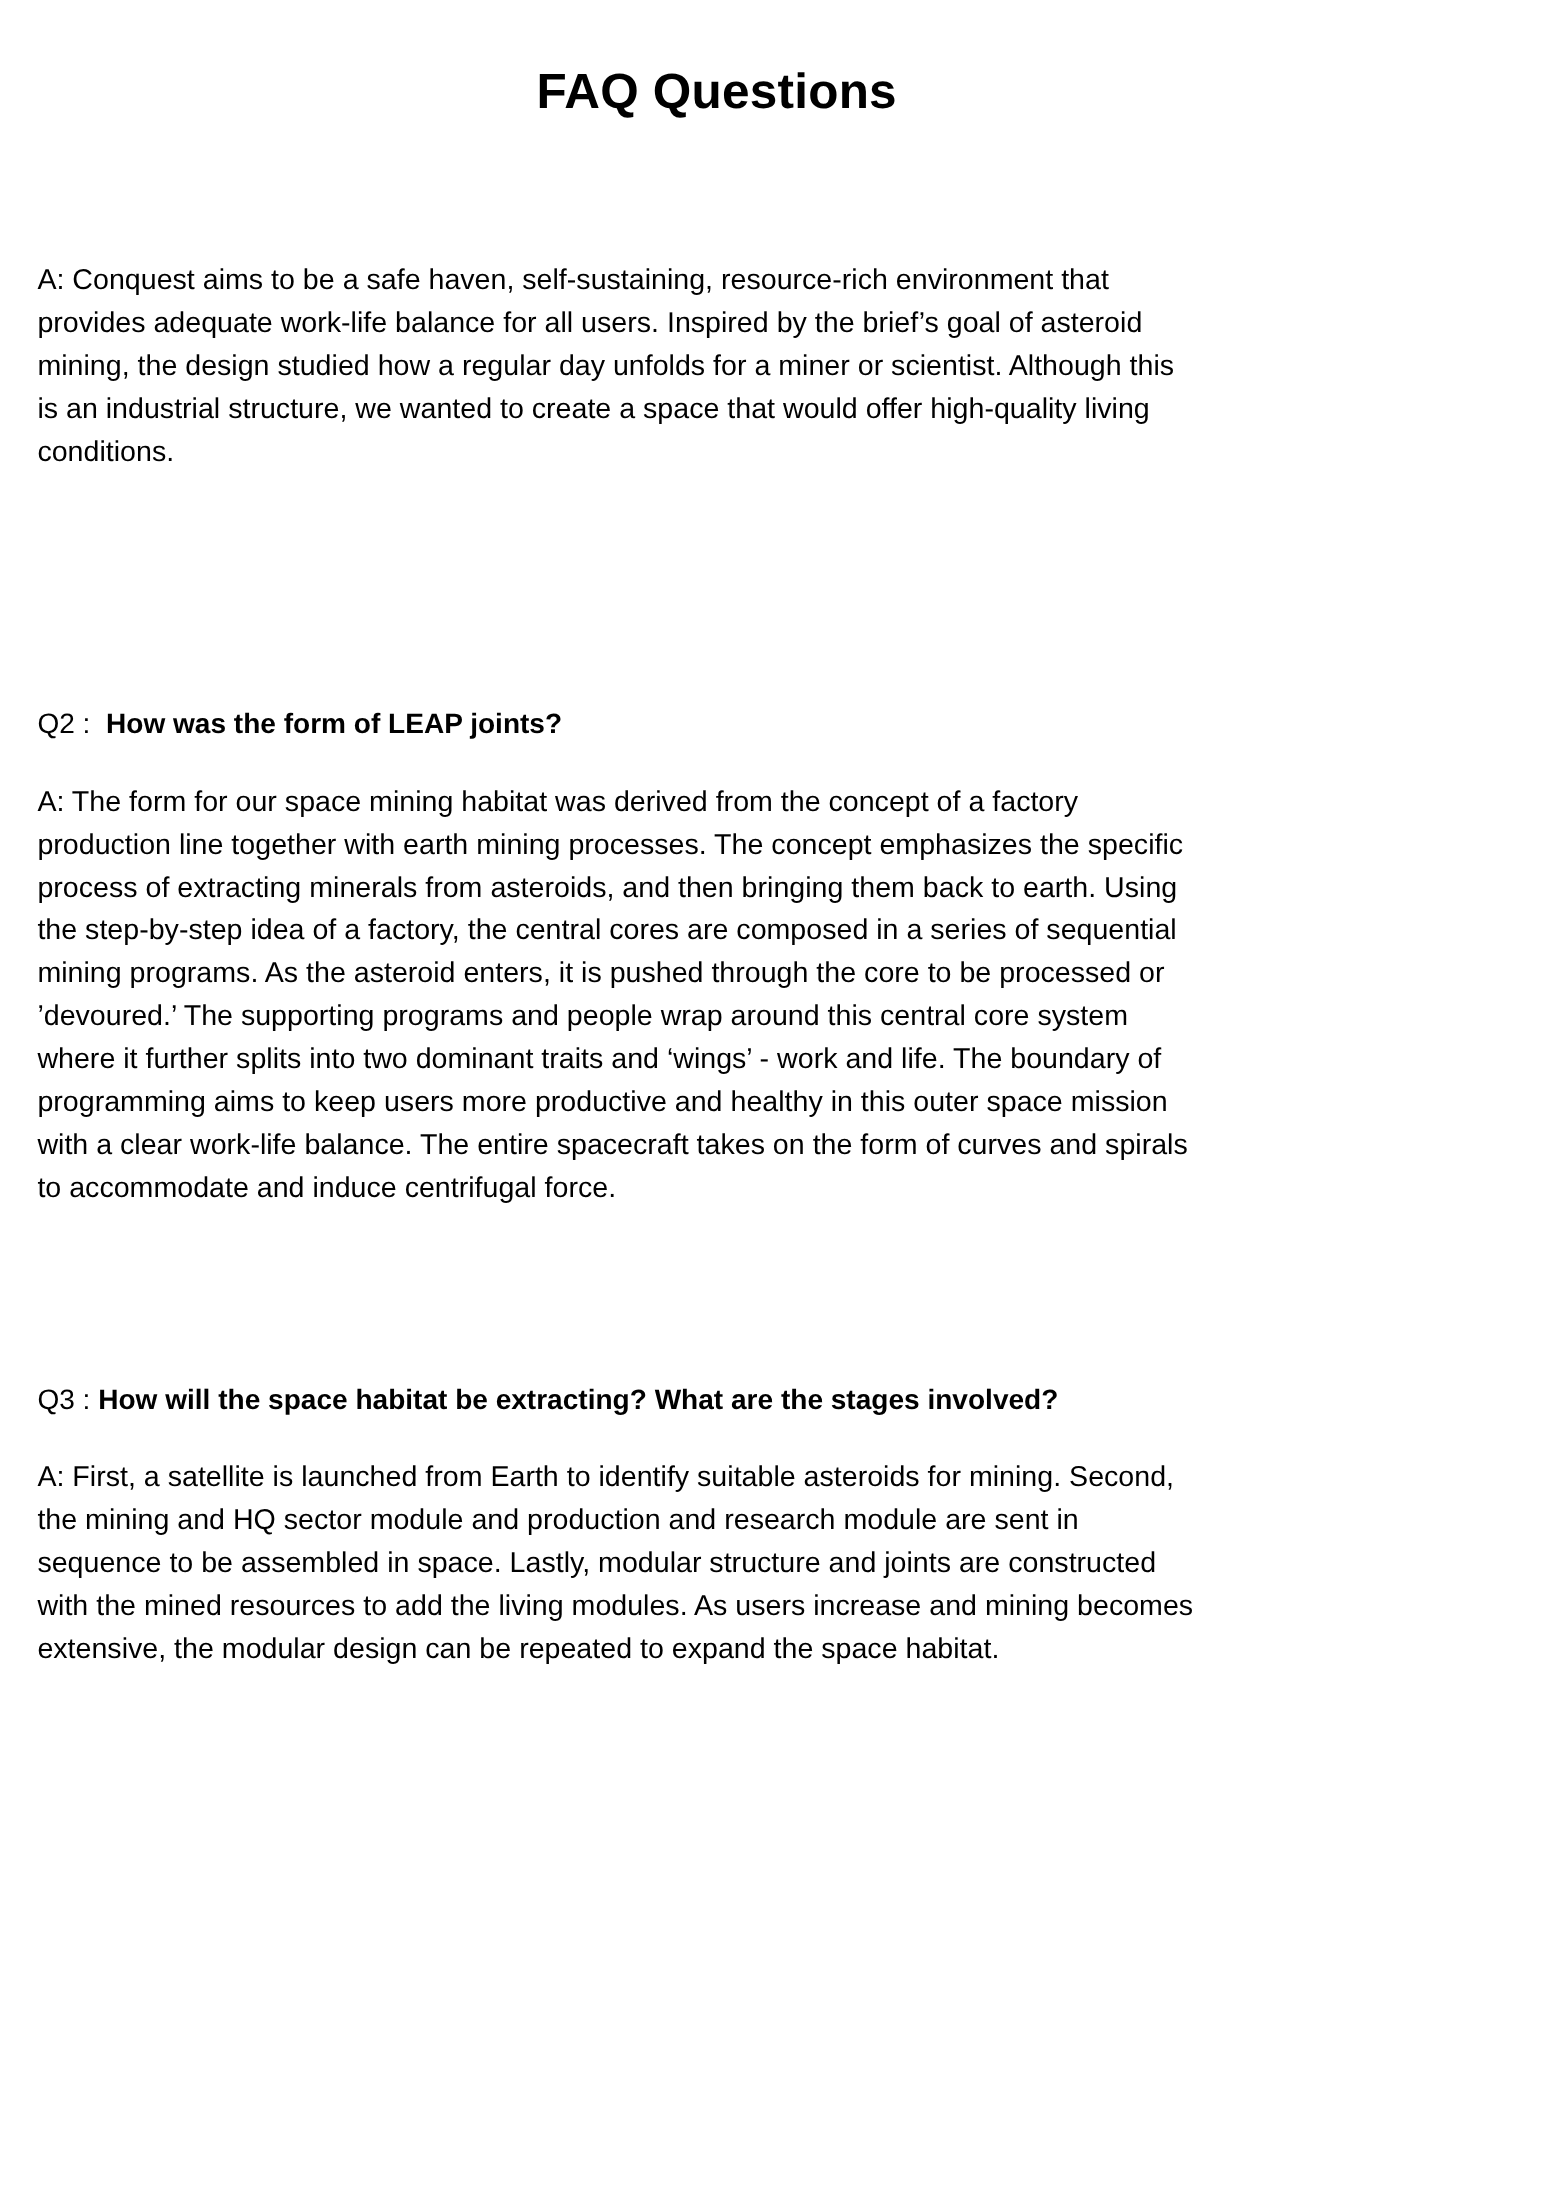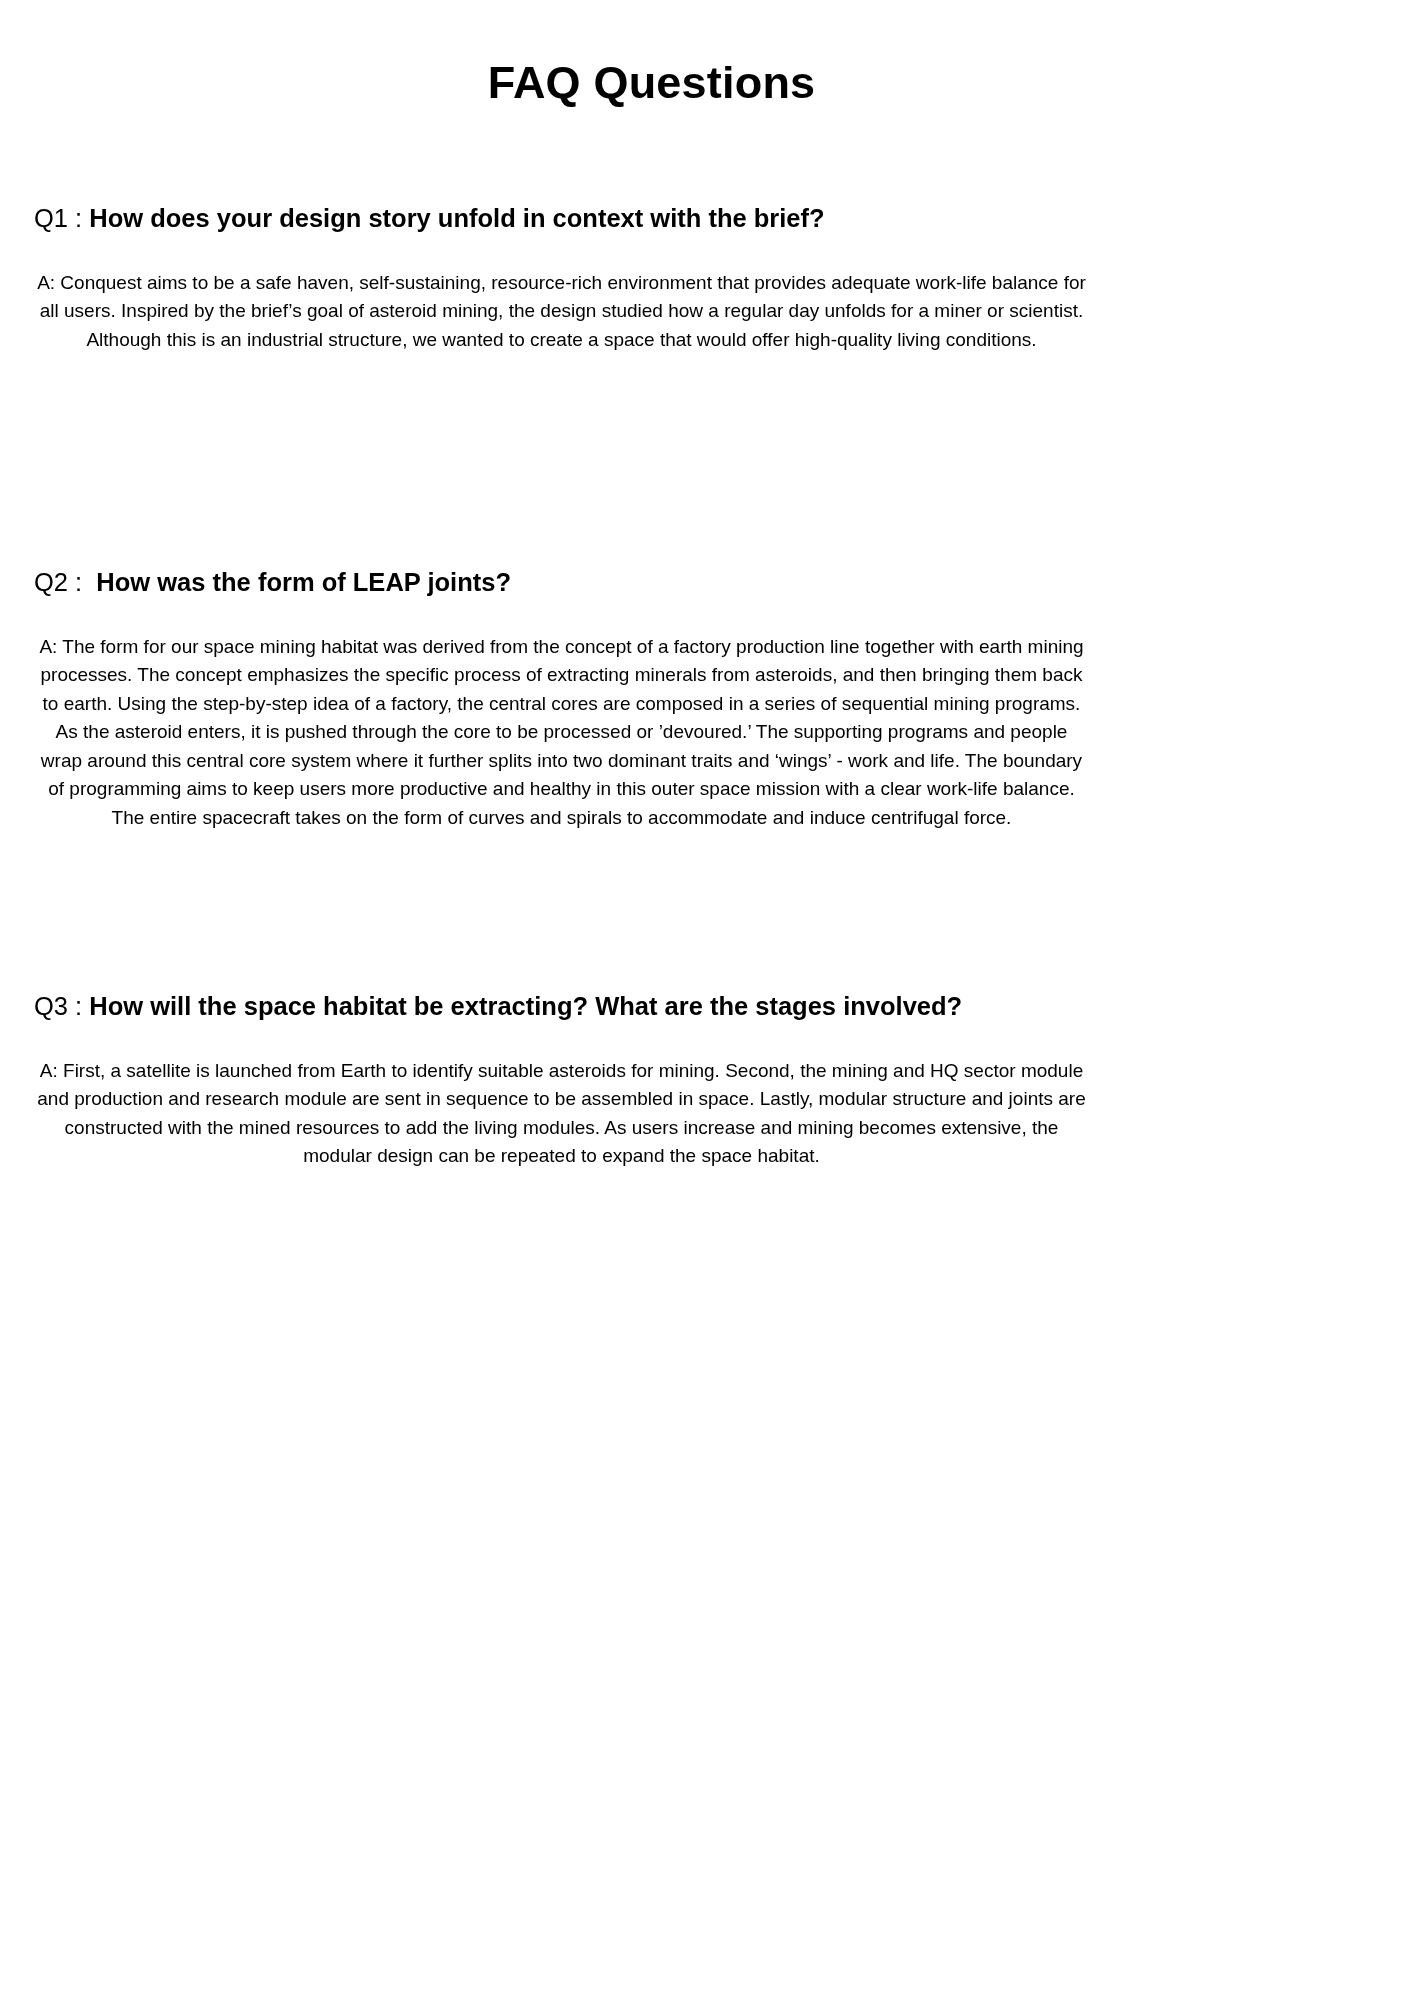--- a/index.html
+++ b/index.html
@@ -43,25 +43,25 @@
     margin: 0;
     white-space: pre-wrap;
   }
   .q-label {
     font-weight: normal;
   }
   .q-text {
     font-weight: bold;
   }
   .a-para {
-    font-size: 19px;
+    font-size: 26px;
     line-height: 1.50;
     margin: 0;
     max-width: 1055px;
-    text-align: center;
+    text-align: left;
     white-space: pre-wrap;
   }
   
   .gap-q1-top { height: 92px; }
   .gap-q-to-a { height: 33px; }
   .gap-a1-to-q2 { height: 212px; }
   .gap-a2-to-q3 { height: 158px; }
   .spacer-bottom { height: 400px; }
 </style>
 </head>
@@ -69,21 +69,20 @@
 
 <div class="page">
 
   <h1 class="doc-title">FAQ Questions</h1>
 
   <div class="content">
 
     <div class="gap-q1-top"></div>
 
     <div class="qa-block">
-      <p class="q-line"><span class="q-label">Q1 : </span><span class="q-text">How does your design story unfold in context with the brief?</span></p>
       <div class="gap-q-to-a"></div>
       <p class="a-para">A: Conquest aims to be a safe haven, self-sustaining, resource-rich environment that provides adequate work-life balance for all users. Inspired by the brief’s goal of asteroid mining, the design studied how a regular day unfolds for a miner or scientist. Although this is an industrial structure, we wanted to create a space that would offer high-quality living conditions.</p>
     </div>
 
     <div class="gap-a1-to-q2"></div>
 
     <div class="qa-block">
       <p class="q-line"><span class="q-label">Q2 :  </span><span class="q-text">How was the form of LEAP joints?</span></p>
       <div class="gap-q-to-a"></div>
       <p class="a-para">A: The form for our space mining habitat was derived from the concept of a factory production line together with earth mining processes. The concept emphasizes the specific process of extracting minerals from asteroids, and then bringing them back to earth. Using the step-by-step idea of a factory, the central cores are composed in a series of sequential mining programs. As the asteroid enters, it is pushed through the core to be processed or ’devoured.’ The supporting programs and people wrap around this central core system where it further splits into two dominant traits and ‘wings’ - work and life. The boundary of programming aims to keep users more productive and healthy in this outer space mission with a clear work-life balance. The entire spacecraft takes on the form of curves and spirals to accommodate and induce centrifugal force.</p>

